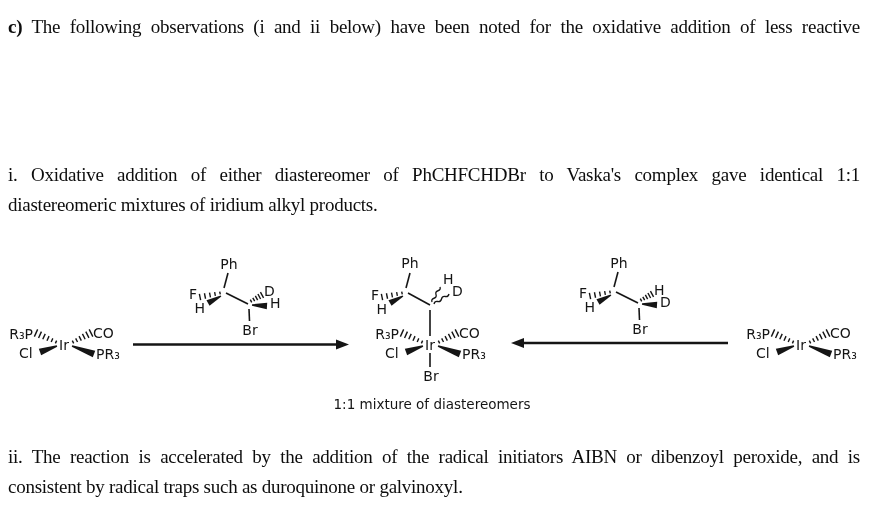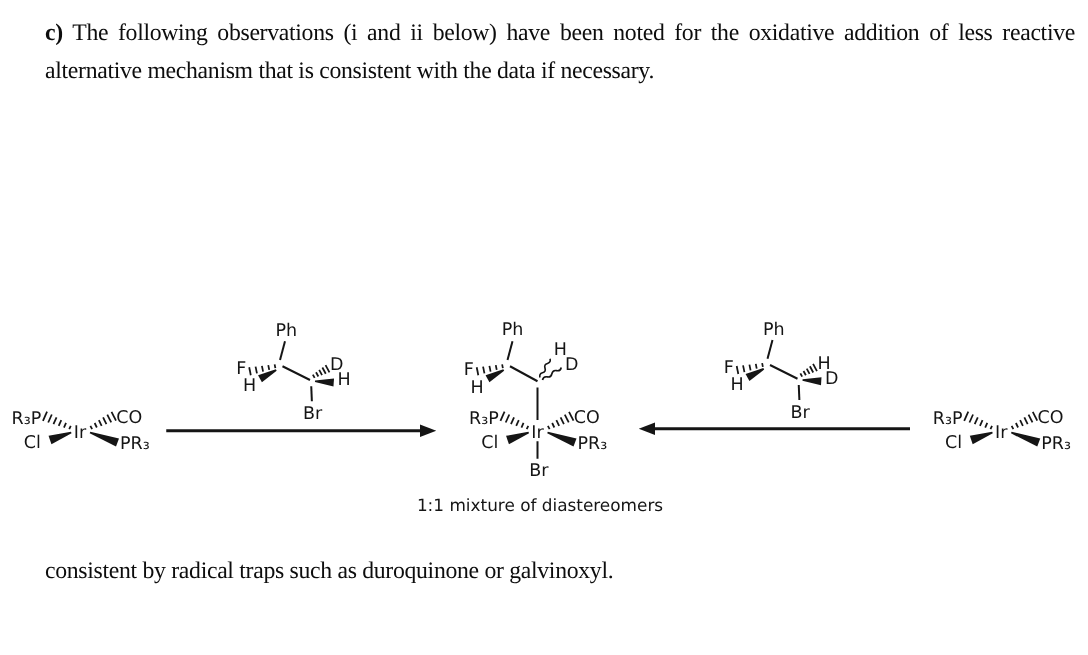--- a/index.html
+++ b/index.html
@@ -3,47 +3,49 @@
 <meta charset="utf-8">
 <style>
   html,body{margin:0;padding:0;}
   body{
     width:870px;height:524px;position:relative;background:#ffffff;
     font-family:"Liberation Serif",serif;color:#0d0d0d;overflow:hidden;
   }
   .para{position:absolute;left:8px;width:852px;font-size:19px;}
   .tline{
     white-space:nowrap;line-height:29.6px;height:29.6px;
-    text-align:justify;text-align-last:justify;letter-spacing:-0.25px;margin-left:28px;
+    text-align:justify;text-align-last:justify;letter-spacing:-0.25px;
   }
   .tline.last{text-align-last:left;}
   .seg-b{font-weight:700;}
   .seg-i{font-style:italic;}
   .seg-sub{font-size:0.68em;vertical-align:-0.15em;letter-spacing:0;}
   svg.scheme{position:absolute;left:0;top:240px;}
   svg text{
     font-family:"DejaVu Sans",sans-serif;font-size:14px;fill:#151515;
   }
   svg text.caption{font-size:13.5px;}
   svg line.bond{stroke:#151515;stroke-width:1.6;}
   svg line.arrowline{stroke:#151515;stroke-width:2.4;}
   svg polygon.arrowhead{fill:#151515;}
 </style>
 </head>
 <body>
 
 <div class="para" style="top:12px">
   <div class="tline"><span class="seg-b">c)</span><span> The following observations (i and ii below) have been noted for the oxidative addition of less reactive</span></div>
-  <div class="tline last"><span>alternative mechanism that is consistent with the data if necessary.</span></div>
 </div>
 
 <div class="para" style="top:160px">
+  <div class="tline"><span>i. Oxidative addition of either diastereomer of PhCHFCHDBr to Vaska's complex gave identical 1:1</span></div>
+  <div class="tline last"><span>diastereomeric mixtures of iridium alkyl products.</span></div>
 </div>
 
 <div class="para" style="top:442px">
+  <div class="tline"><span>ii. The reaction is accelerated by the addition of the radical initiators AIBN or dibenzoyl peroxide, and is</span></div>
   <div class="tline last"><span>consistent by radical traps such as duroquinone or galvinoxyl.</span></div>
 </div>
 
 <svg class="scheme" width="870" height="184" viewBox="0 240 870 184">
 
   <g>
     <text x="33" y="339" text-anchor="end">R₃P</text>
     <g>
         <line x1="34.35854129068481" y1="336.6476860207004" x2="37.64145870931519" y2="329.3523139792996" stroke="#151515" stroke-width="1.4"></line>
         <line x1="38.563723629349205" y1="337.9917252681129" x2="41.436276370650795" y2="331.60827473188715" stroke="#151515" stroke-width="1.4"></line>

